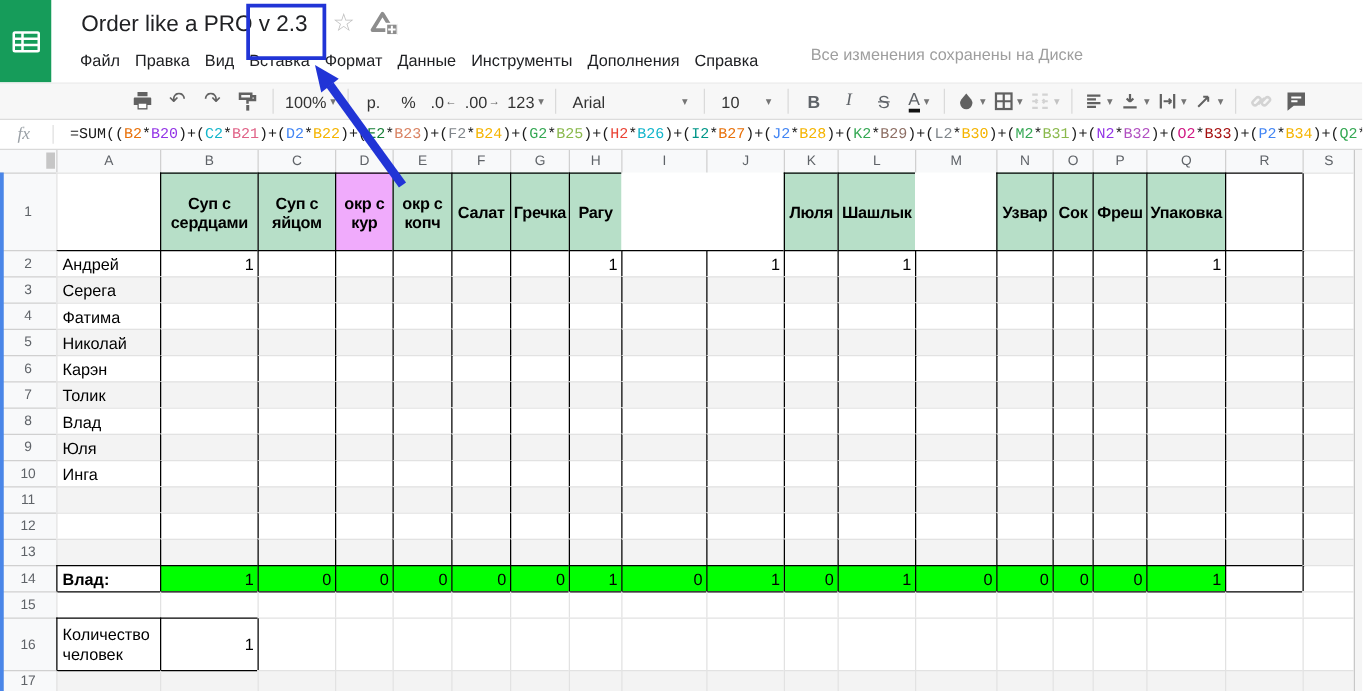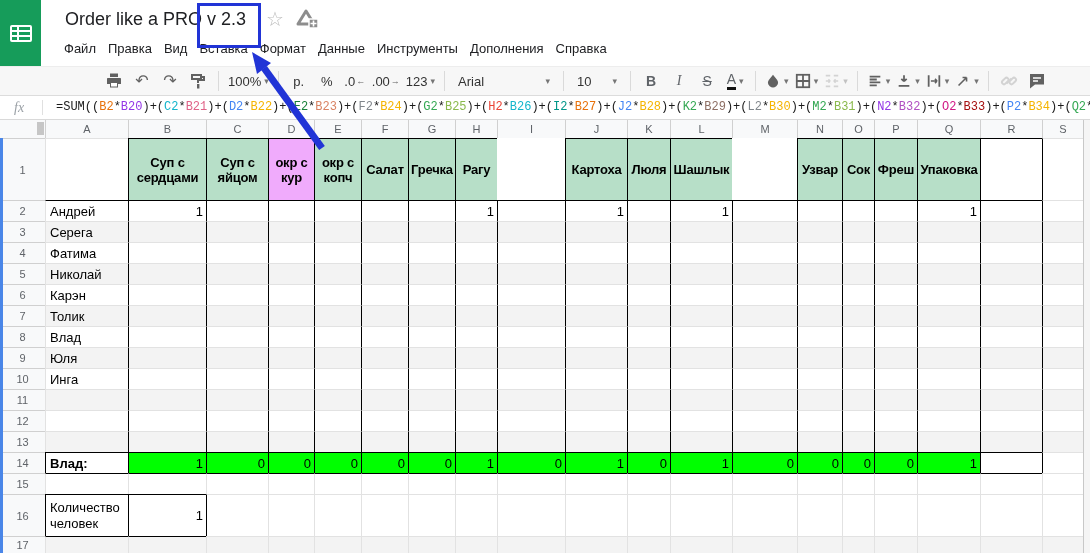--- a/index.html
+++ b/index.html
@@ -92,20 +92,21 @@
 
       <span class="menu-item">Файл</span>
         <span class="menu-item">Правка</span>
         <span class="menu-item">Вид</span>
         <span class="menu-item">Вставка</span>
         <span class="menu-item">Формат</span>
         <span class="menu-item">Данные</span>
         <span class="menu-item">Инструменты</span>
         <span class="menu-item">Дополнения</span>
         <span class="menu-item">Справка</span>
+        <span id="savestatus">Все изменения сохранены на Диске</span>
     </div>
   </div>
 
   <div id="toolbar">
     <span class="tbtn">
       <svg width="18" height="18" viewBox="0 0 18 18">
           <path fill="#616161" d="M5 1.5h8v3.5H5z"></path>
           <path fill="#616161" d="M3 6h12c.6 0 1 .4 1 1v5h-3v3.5H5V12H2V7c0-.6.4-1 1-1z"></path>
           <rect x="6" y="11" width="6" height="3.5" fill="#ffffff"></rect>
         </svg>
@@ -256,21 +257,20 @@
       <div class="colh" style="left: 1042px; top: 0px; width: 41px; height: 18px;">S</div>
       <div class="gut" style="left: 0px; top: 18px; width: 45px; height: 62px;">1</div>
       <div class="cell" style="left: 45px; top: 18px; width: 83px; height: 62px;"></div>
       <div class="cell hdr blkL blkT" style="left: 128px; top: 18px; width: 78px; height: 62px; background: rgb(183, 223, 200);">Суп с сердцами</div>
       <div class="cell hdr blkL blkT" style="left: 206px; top: 18px; width: 62px; height: 62px; background: rgb(183, 223, 200);">Суп с яйцом</div>
       <div class="cell hdr blkL blkT" style="left: 268px; top: 18px; width: 46px; height: 62px; background: #f0abfc;">окр с кур</div>
       <div class="cell hdr blkL blkT" style="left: 314px; top: 18px; width: 47px; height: 62px; background: rgb(183, 223, 200);">окр с копч</div>
       <div class="cell hdr blkL blkT" style="left: 361px; top: 18px; width: 47px; height: 62px; background: rgb(183, 223, 200);">Салат</div>
       <div class="cell hdr blkL blkT" style="left: 408px; top: 18px; width: 47px; height: 62px; background: rgb(183, 223, 200);">Гречка</div>
       <div class="cell hdr blkL blkT" style="left: 455px; top: 18px; width: 42px; height: 62px; background: rgb(183, 223, 200);">Рагу</div>
-      <div class="cell hdr blkL blkT" style="left: 565px; top: 18px; width: 62px; height: 62px; background: rgb(183, 223, 200);">Картоха</div>
       <div class="cell hdr blkL blkT" style="left: 627px; top: 18px; width: 43px; height: 62px; background: rgb(183, 223, 200);">Люля</div>
       <div class="cell hdr blkL blkT" style="left: 670px; top: 18px; width: 62px; height: 62px; background: rgb(183, 223, 200);">Шашлык</div>
       <div class="cell hdr blkL blkT" style="left: 797px; top: 18px; width: 45px; height: 62px; background: rgb(183, 223, 200);">Узвар</div>
       <div class="cell hdr blkL blkT" style="left: 842px; top: 18px; width: 32px; height: 62px; background: rgb(183, 223, 200);">Сок</div>
       <div class="cell hdr blkL blkT" style="left: 874px; top: 18px; width: 43px; height: 62px; background: rgb(183, 223, 200);">Фреш</div>
       <div class="cell hdr blkL blkT" style="left: 917px; top: 18px; width: 63px; height: 62px; background: rgb(183, 223, 200);">Упаковка</div>
       <div class="cell blkL blkT" style="left: 980px; top: 18px; width: 62px; height: 62px;"></div>
       <div class="cell blkL" style="left: 1042px; top: 18px; width: 41px; height: 62px;"></div>
       <div class="gut" style="left: 0px; top: 80px; width: 45px; height: 21px;">2</div>
       <div class="cell txt blkT" style="left: 45px; top: 80px; width: 83px; height: 21px;">Андрей</div>

